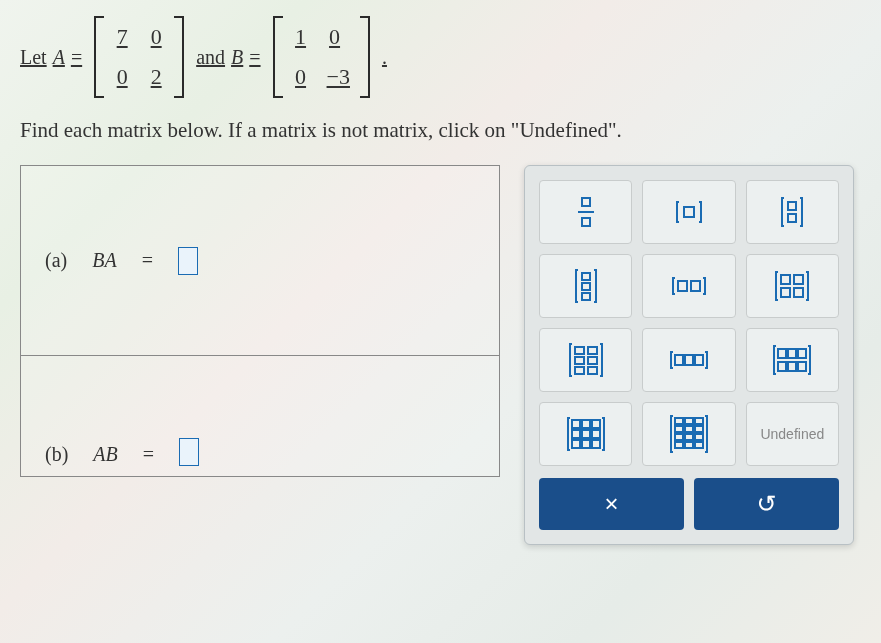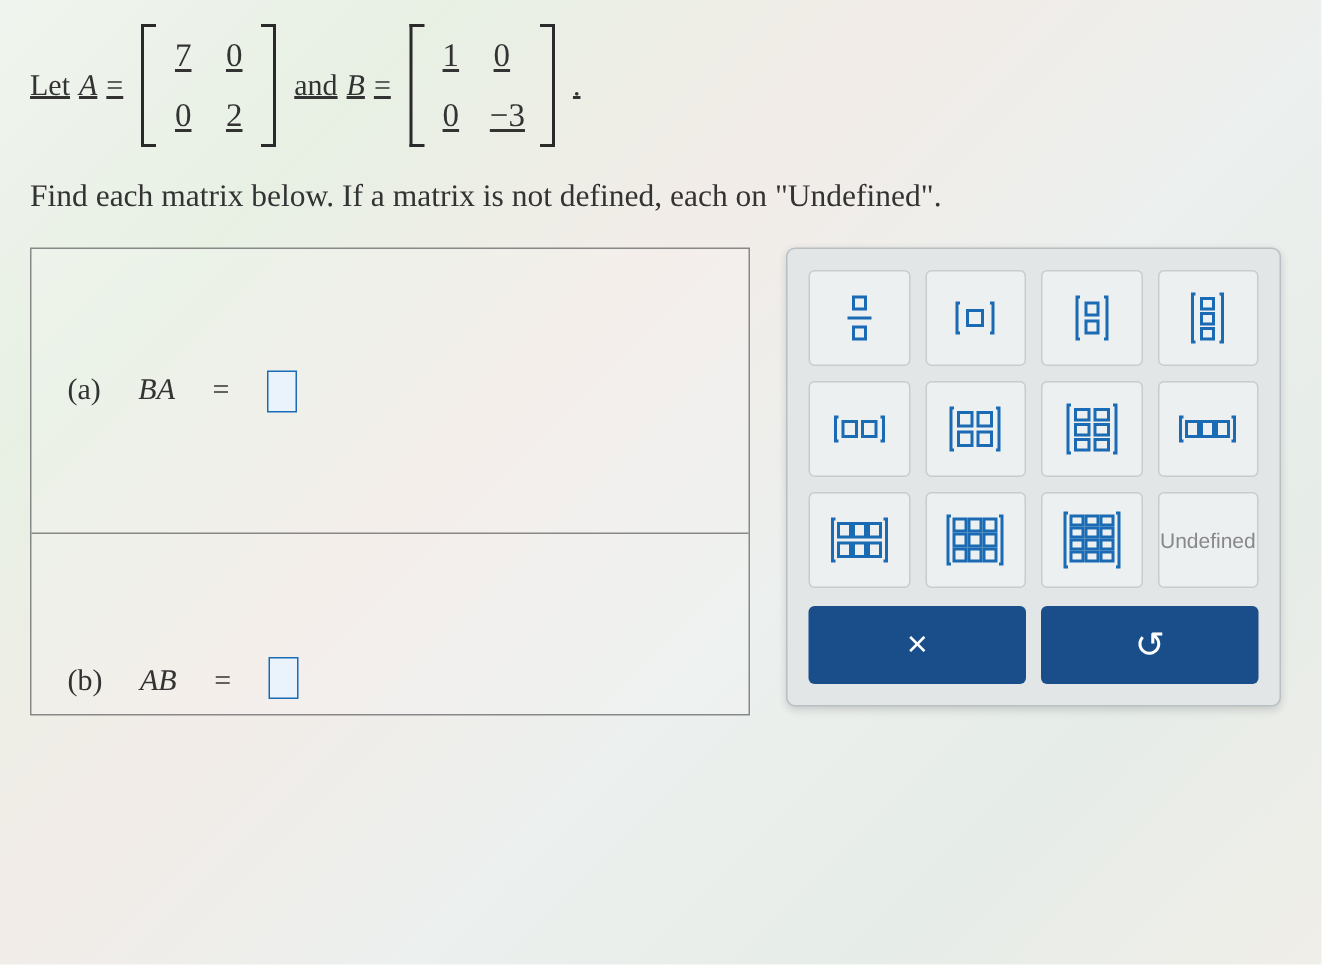--- a/index.html
+++ b/index.html
@@ -63,21 +63,21 @@
   .palette {
     width: 330px;
     border: 1px solid #b8c0c4;
     border-radius: 6px;
     background: #e2e6e6;
     padding: 14px 14px 14px 14px;
     box-shadow: 0 2px 6px rgba(0,0,0,0.15);
   }
   .pgrid {
     display: grid;
-    grid-template-columns: repeat(4, 1fr);
+    grid-template-columns: repeat(3, 1fr);
     gap: 10px;
   }
   .pbtn {
     height: 64px;
     background: #ecf0f0;
     border: 1px solid #c8cccc;
     border-radius: 4px;
     display: flex;
     align-items: center;
     justify-content: center;
@@ -139,21 +139,21 @@
       <span class="mrow">
         <span class="mcell">0</span>
         <span class="mcell">−3</span>
       </span>
     </span>
     <span class="mbracket right"></span>
   </span>
   <span>.</span>
 </div>
 
-<div class="instruction">Find each matrix below. If a matrix is not defined, each on "Undefined".</div>
+<div class="instruction">Find each matrix below. If a matrix is not matrix, click on "Undefined".</div>
 
 <div class="work-area">
 
   <div class="answers-box">
     <div class="answer-cell">
       <span>(a)</span>
       &nbsp;
       <span class="ital">BA</span>
       &nbsp;
       <span>=</span>

